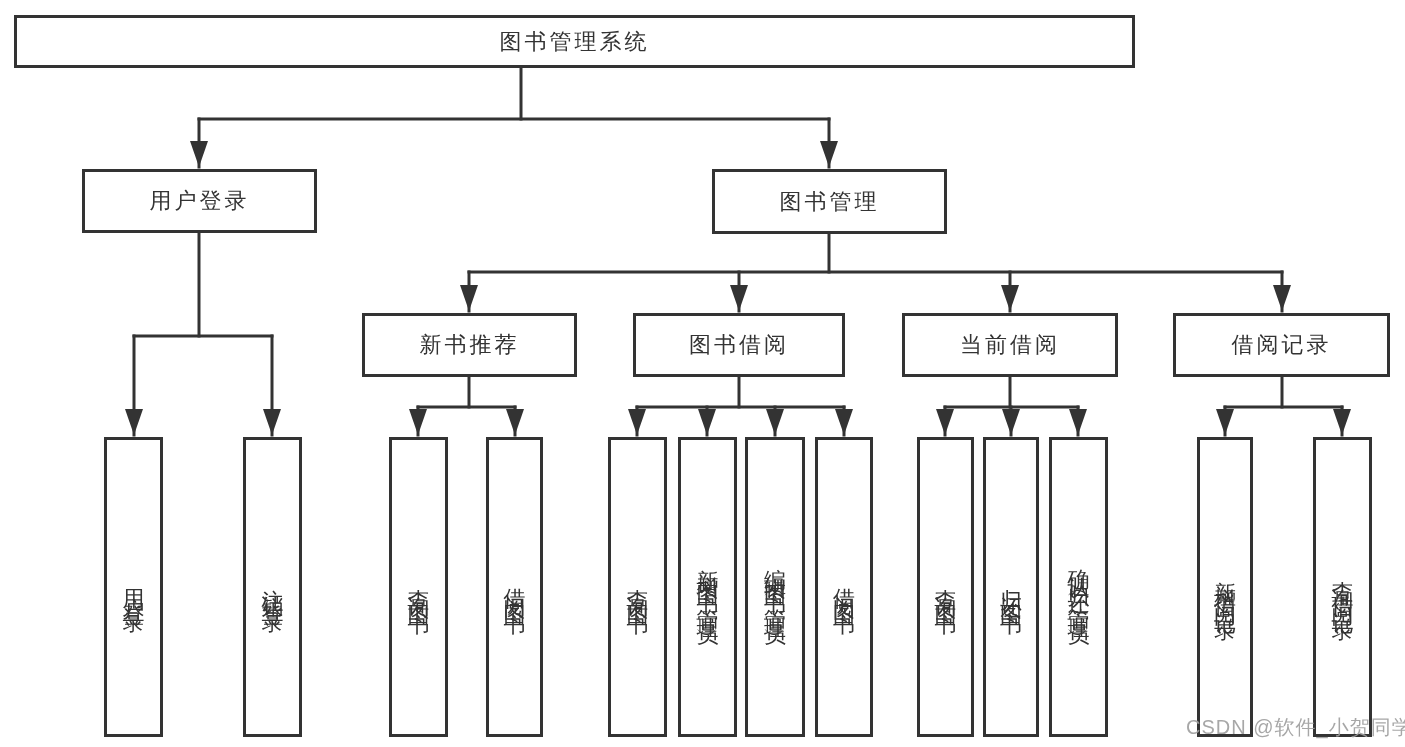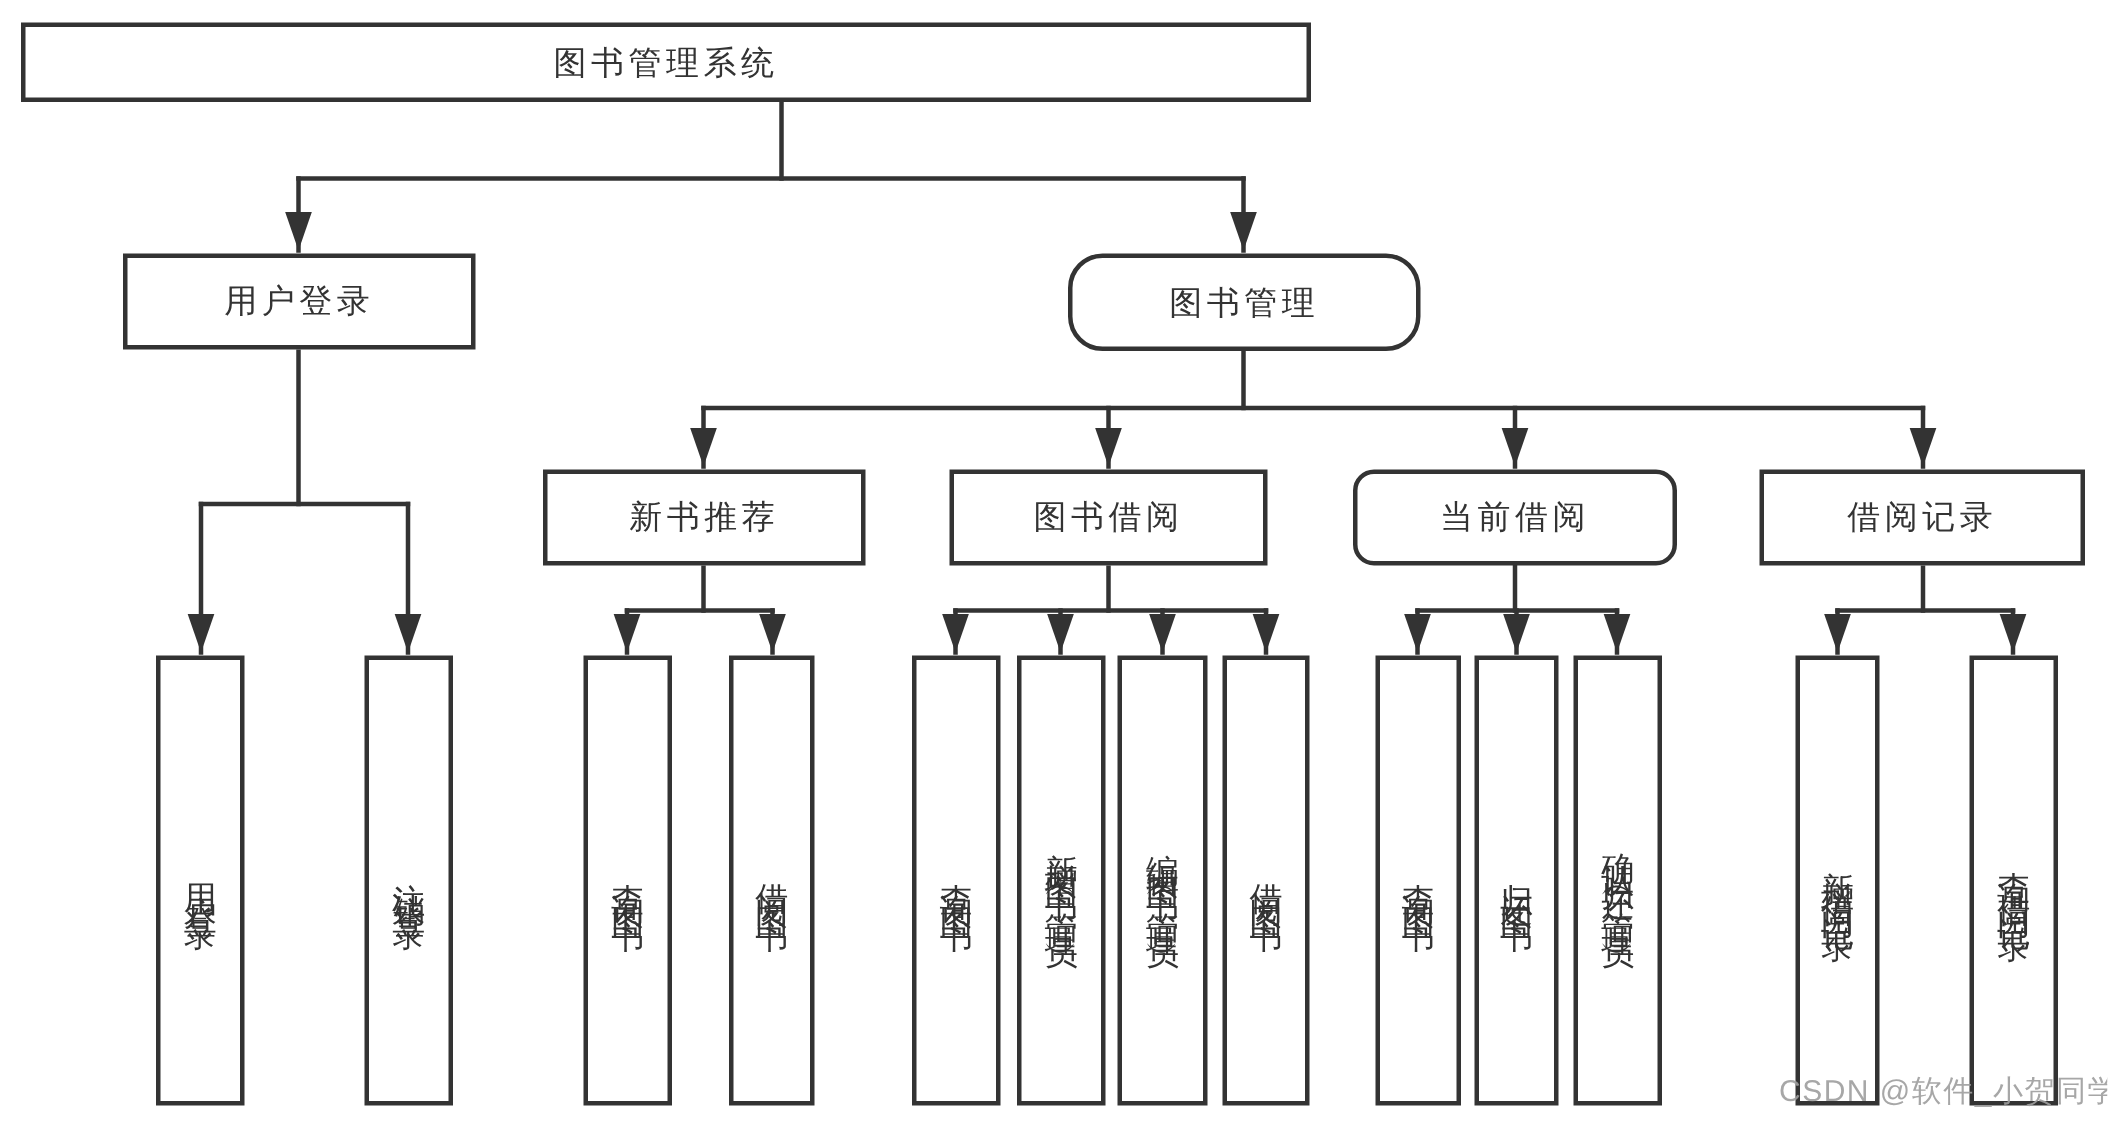--- a/index.html
+++ b/index.html
@@ -80,28 +80,28 @@
     <path class="ln" d="M945,407 L945,435" marker-end="url(#arrow)"></path>
     <path class="ln" d="M1011,407 L1011,435" marker-end="url(#arrow)"></path>
     <path class="ln" d="M1078,407 L1078,435" marker-end="url(#arrow)"></path>
 
     <path class="ln" d="M1282,377 L1282,407"></path>
     <path class="ln" d="M1225,407 L1342,407"></path>
     <path class="ln" d="M1225,407 L1225,435" marker-end="url(#arrow)"></path>
     <path class="ln" d="M1342,407 L1342,435" marker-end="url(#arrow)"></path>
   </svg>
 
-  <div class="node" style="left:14px;top:15px;width:860px;height:53px;">图书管理系统</div>
+  <div class="node" style="left:14px;top:15px;width:1121px;height:53px;">图书管理系统</div>
 
   <div class="node" style="left:82px;top:169px;width:235px;height:64px;">用户登录</div>
-  <div class="node" style="left:712px;top:169px;width:235px;height:65px;border-radius:23px;">图书管理</div>
+  <div class="node" style="left:712px;top:169px;width:235px;height:65px;">图书管理</div>
 
   <div class="node" style="left:633px;top:313px;width:212px;height:64px;">图书借阅</div>
   <div class="node" style="left:362px;top:313px;width:215px;height:64px;">新书推荐</div>
-  <div class="node" style="left:902px;top:313px;width:216px;height:64px;border-radius:14px;">当前借阅</div>
+  <div class="node" style="left:902px;top:313px;width:216px;height:64px;">当前借阅</div>
   <div class="node" style="left:1173px;top:313px;width:217px;height:64px;">借阅记录</div>
 
   <div class="vnode" style="left:104px;top:437px;width:59px;height:300px;">
     <span class="vtxt">用户登录</span>
   </div>
   <div class="vnode" style="left:243px;top:437px;width:59px;height:300px;">
     <span class="vtxt">注销登录</span>
   </div>
 
   <div class="vnode" style="left:389px;top:437px;width:59px;height:300px;">

